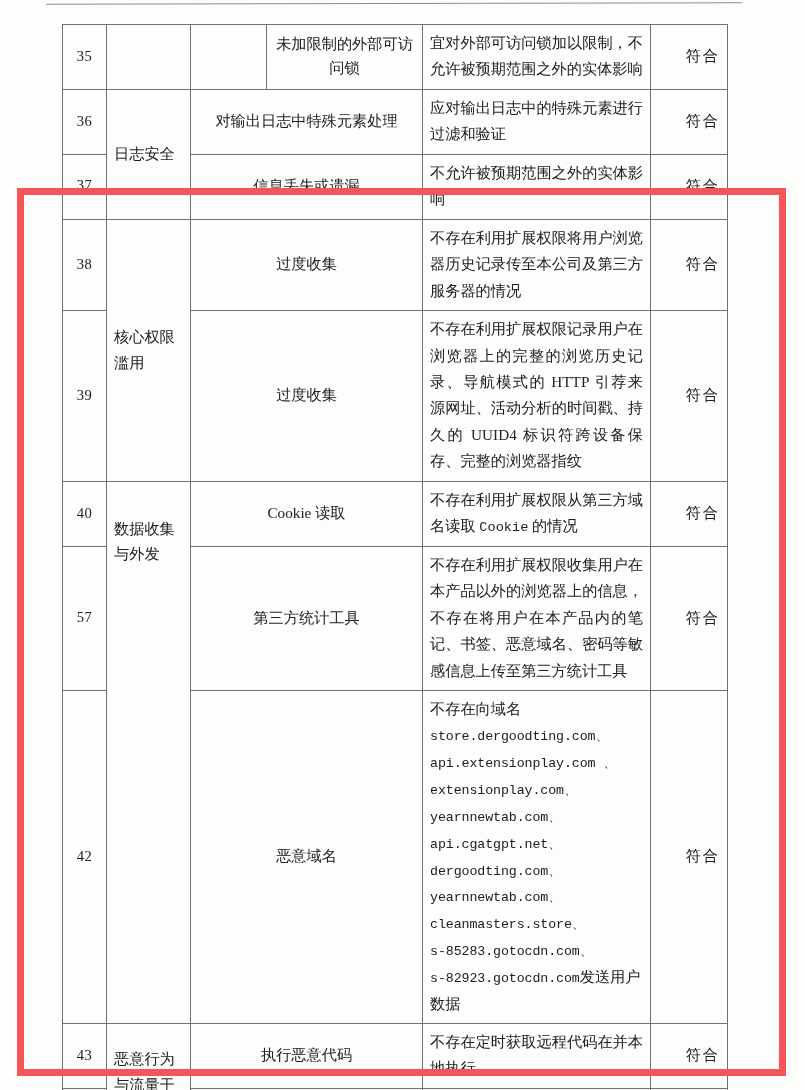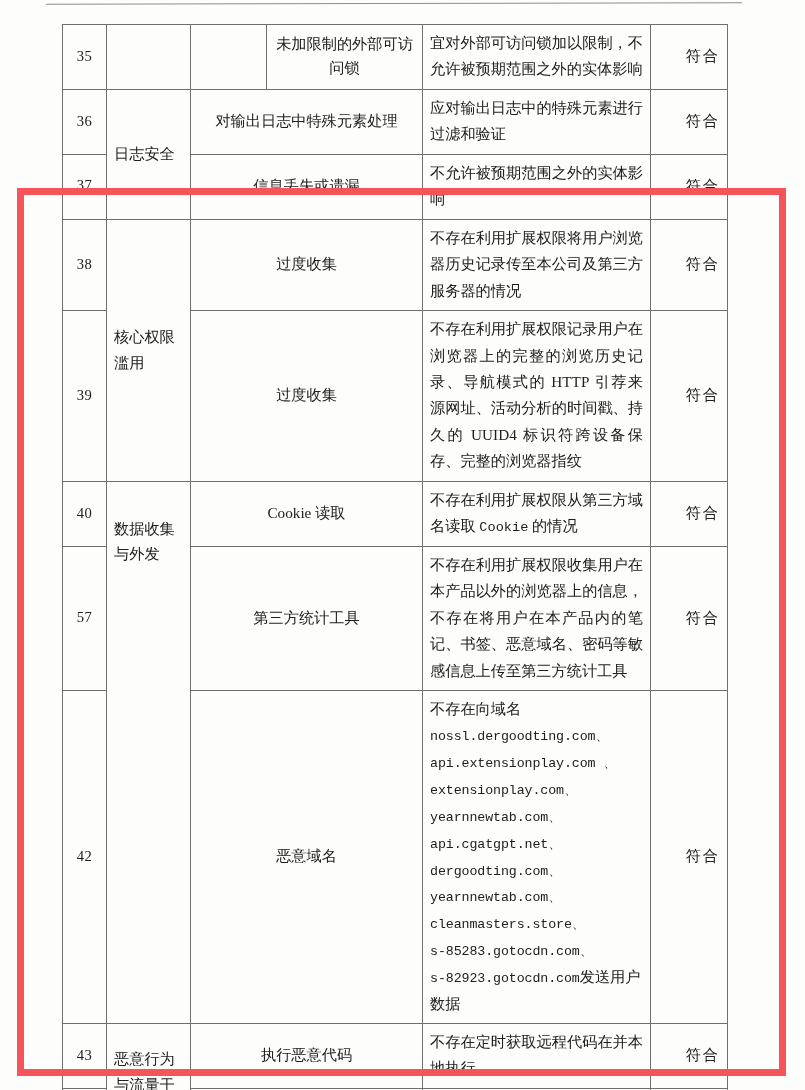--- a/index.html
+++ b/index.html
@@ -206,21 +206,21 @@
           <td class="desc">不存在利用扩展权限收集用户在本产品以外的浏览器上的信息，不存在将用户在本产品内的笔记、书签、恶意域名、密码等敏感信息上传至第三方统计工具</td>
           <td class="res">符合</td>
         </tr>
 
         <tr>
           <td class="idx">42</td>
           <td class="item" colspan="2">恶意域名</td>
           <td class="desc" style="text-align:left; text-align-last:left;">
             <span class="domains">
               <span class="lead">不存在向域名</span><br>
-              <span class="dm">nossl.dergoodting.com、</span><br>
+              <span class="dm">store.dergoodting.com、</span><br>
               <span class="dm">api.extensionplay.com 、</span><br>
               <span class="dm">extensionplay.com、</span><br>
               <span class="dm">yearnnewtab.com、</span><br>
               <span class="dm">api.cgatgpt.net、</span><br>
               <span class="dm">dergoodting.com、</span><br>
               <span class="dm">yearnnewtab.com、</span><br>
               <span class="dm">cleanmasters.store、</span><br>
               <span class="dm">s-85283.gotocdn.com、</span><br>
               <span class="dm">s-82923.gotocdn.com</span><span class="tail">发送用户数据</span>
             </span>

